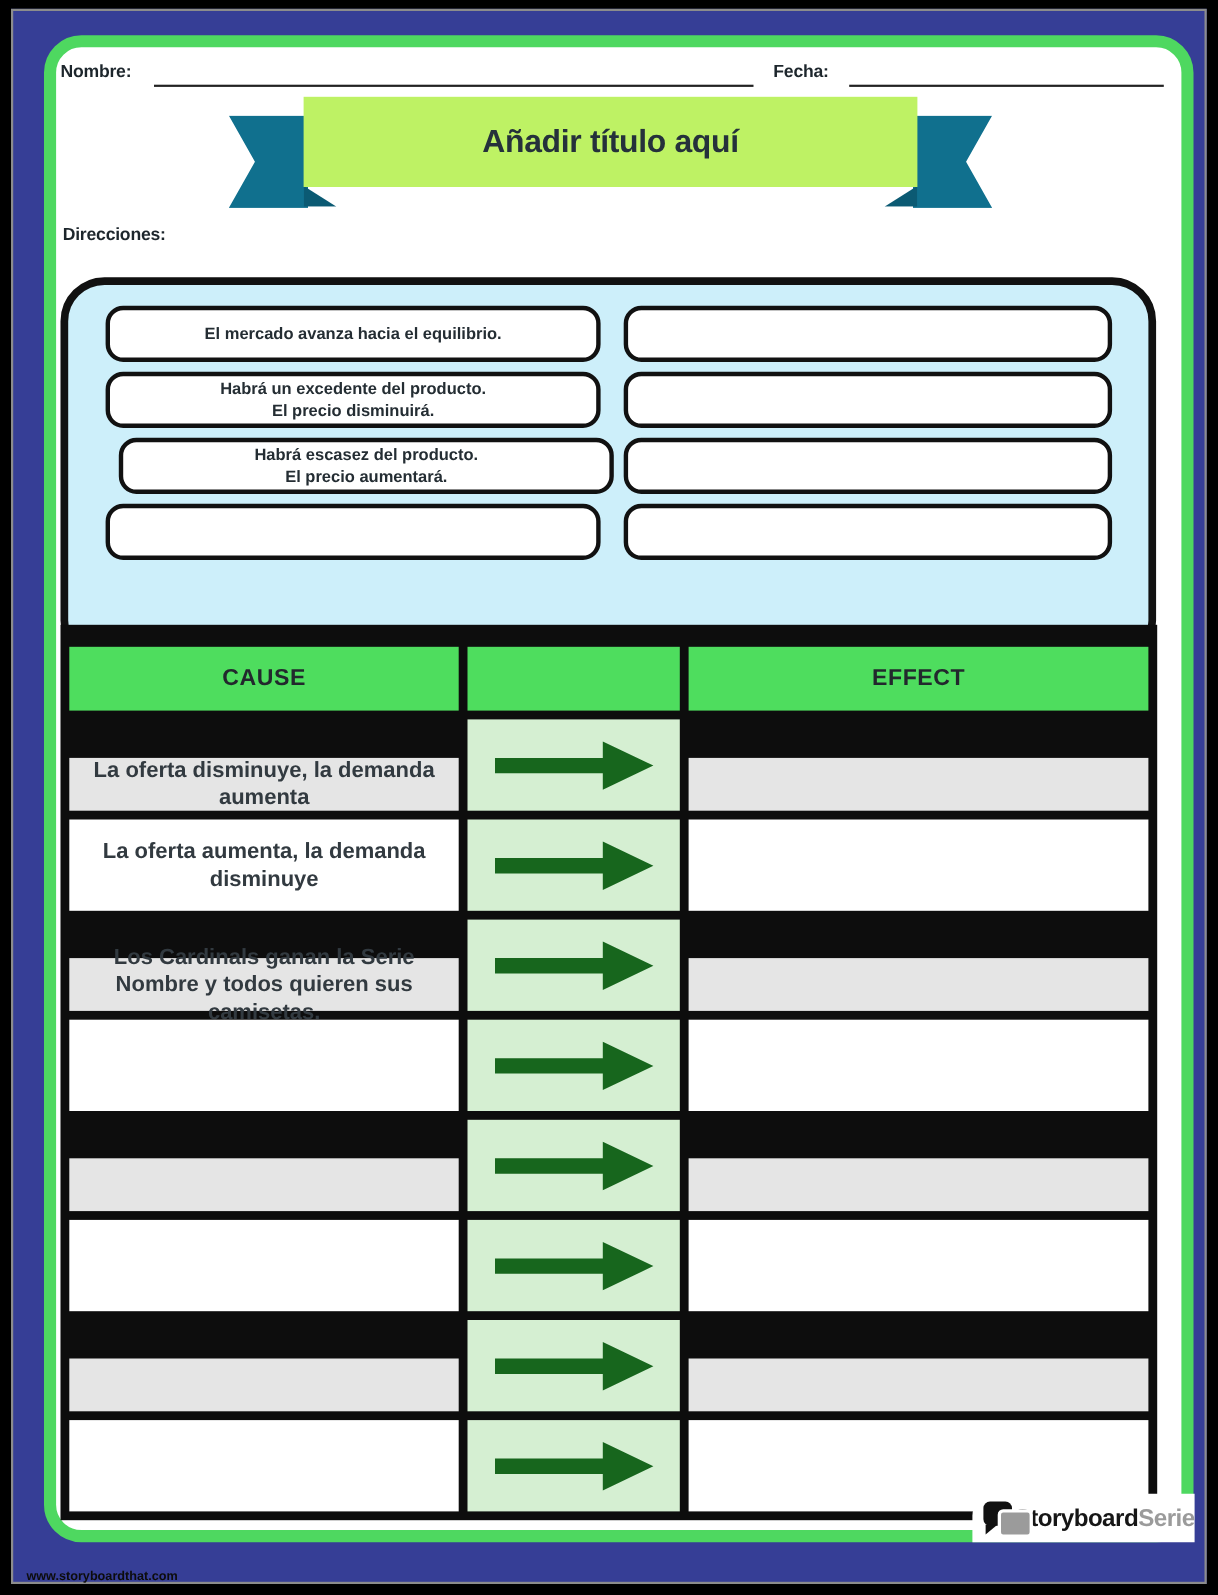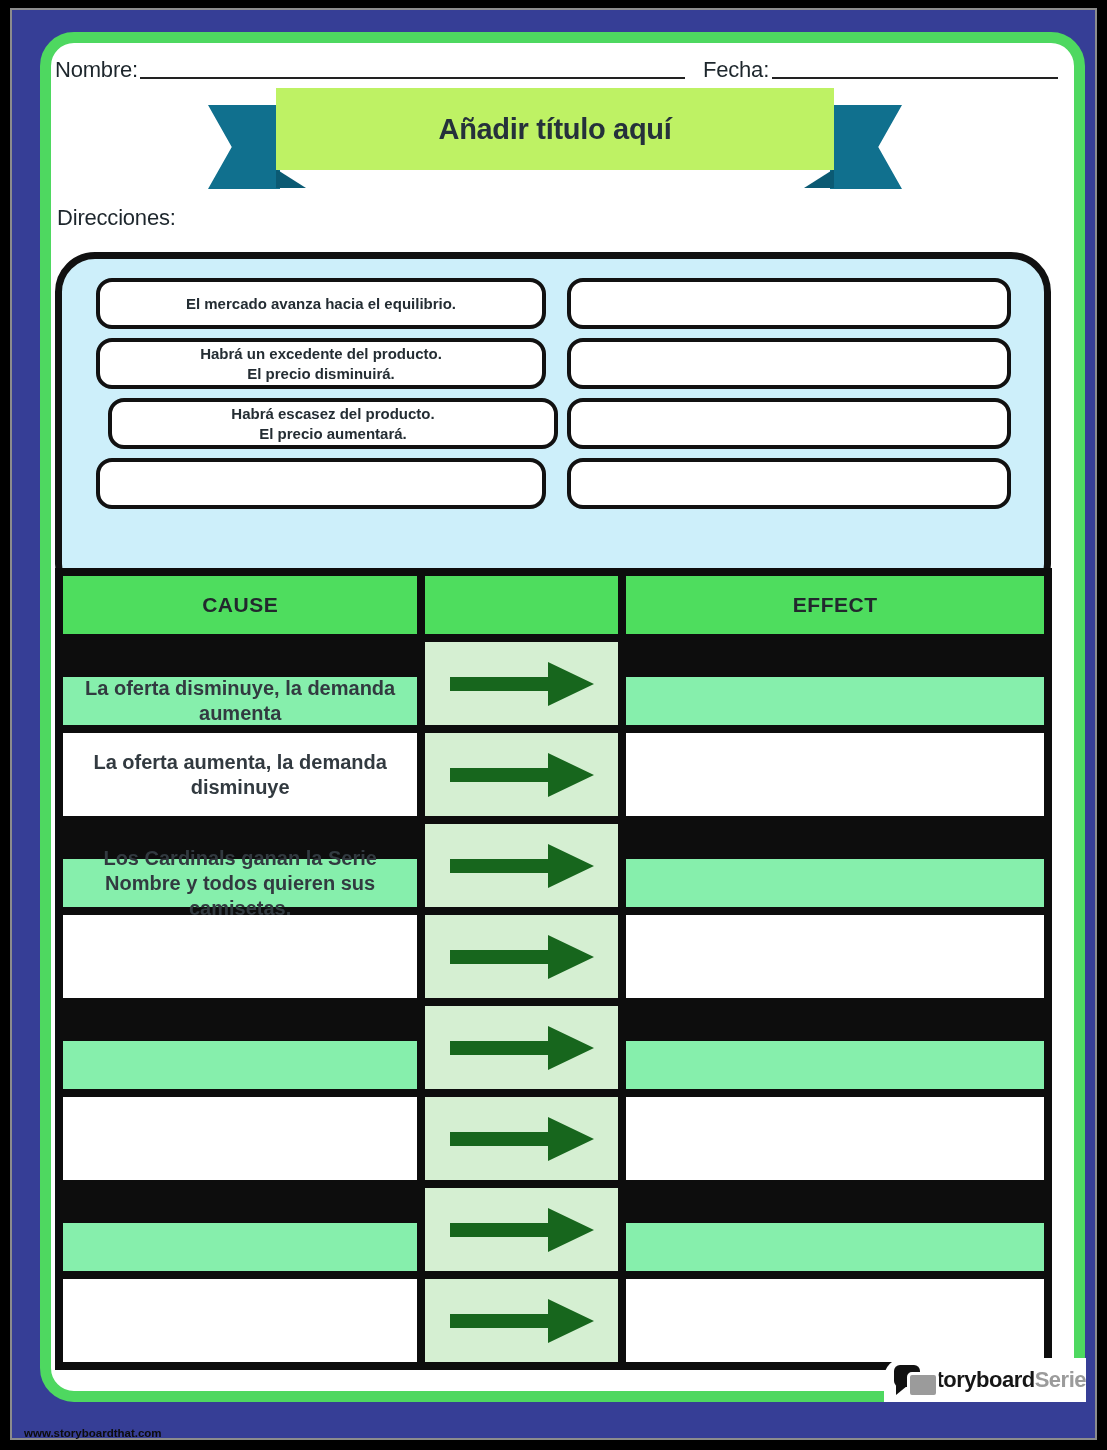--- a/index.html
+++ b/index.html
@@ -5,21 +5,21 @@
   html,body{margin:0;padding:0;background:#000;}
   .stage{position:relative;width:1107px;height:1450px;background:#000;overflow:hidden;
          font-family:"Liberation Sans", sans-serif;}
   
   .navy{position:absolute;left:10px;top:8px;right:10px;bottom:10px;background:#363e96;
         border:2px solid #8c8c8c;box-sizing:border-box;z-index:0;}
   .frame{position:absolute;left:40px;top:32px;right:22px;bottom:48px;border:11px solid #4ed860;
          border-radius:34px;background:#fff;box-sizing:border-box;z-index:1;}
   .abs{position:absolute;z-index:3;}
   
-  .field-label{font-size:22px;font-weight:normal;color:#1d262c;letter-spacing:-0.2px;text-align:center;}
+  .field-label{font-size:16px;font-weight:bold;color:#1d262c;letter-spacing:-0.2px;text-align:center;}
   .blank-line{border-bottom:2.5px solid #222;height:0;}
   
   .banner{left:210px;top:88px;width:690px;height:104px;}
   .banner .tail{position:absolute;top:17px;width:72px;height:84px;background:#10708e;}
   .banner .tail.left{left:-2px;clip-path:polygon(0 0,100% 0,100% 100%,0 100%,33% 50%);}
   .banner .tail.right{right:-2px;clip-path:polygon(0 0,100% 0,67% 50%,100% 100%,0 100%);}
   .banner .fold{position:absolute;top:81px;width:30px;height:19px;background:#0b5a73;}
   .banner .fold.left{left:66px;clip-path:polygon(0 0,100% 100%,0 100%);}
   .banner .fold.right{right:66px;clip-path:polygon(100% 0,100% 100%,0 100%);}
   .banner .main{position:absolute;left:66px;top:0;width:558px;height:82px;background:#bef264;
@@ -31,27 +31,27 @@
   .wb-box{position:absolute;height:51px;background:#fff;border:4px solid #111;border-radius:16px;
           box-sizing:border-box;display:flex;align-items:center;justify-content:center;
           text-align:center;font-size:15px;font-weight:bold;color:#242d33;
           white-space:pre-line;line-height:1.3;}
   .wb-left{left:34px;width:450px;}
   .wb-right{left:505px;width:444px;}
   
   .ctable{left:55px;top:568px;width:997px;background:#0d0d0d;padding:8px;box-sizing:border-box;
           display:flex;flex-direction:column;gap:8px;}
   .trow{display:flex;gap:8px;height:83px;}
-  .trow.head{height:58px;}
+  .trow.head{height:58px;margin-top:12px;}
   .cell{display:flex;align-items:center;justify-content:center;box-sizing:border-box;}
   .c-cause{width:380px;}
   .c-mid{width:207px;}
   .c-effect{width:448px;}
   .head .cell{background:#4edd5e;font-size:21px;font-weight:bold;color:#22282d;letter-spacing:.5px;}
-  .row-blue .c-cause,.row-blue .c-effect{background:#86efac;margin-top:35px;}
+  .row-blue .c-cause,.row-blue .c-effect{background:#e5e5e5;margin-top:35px;}
   .row-white .c-cause,.row-white .c-effect{background:#fff;}
   .c-mid.body{background:#d5efd2;}
   .cause-text{font-size:20px;font-weight:bold;color:#323a40;text-align:center;
               line-height:1.25;padding:0 14px;}
   .arrow-svg{width:152px;height:50px;display:block;}
   
   .site-url{left:24px;top:1382px;font-size:11.5px;font-weight:bold;color:#0c0c0c;z-index:5;margin-top:45px;}
   .logo{left:884px;top:1358px;width:202px;height:44px;background:#fff;
         border-radius:20px 0 0 0;display:flex;align-items:center;z-index:5;}
   .bubbles{position:relative;width:46px;height:34px;margin-left:8px;}

